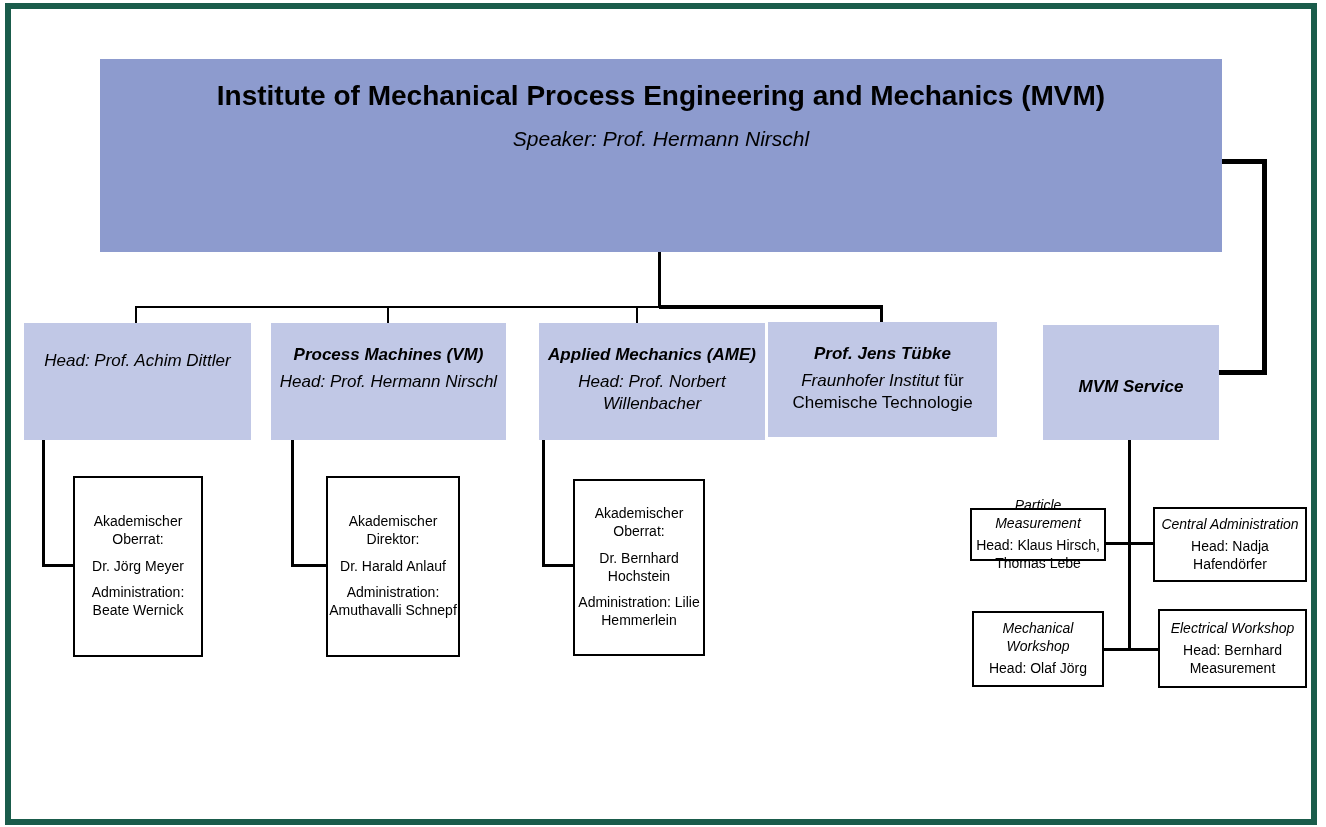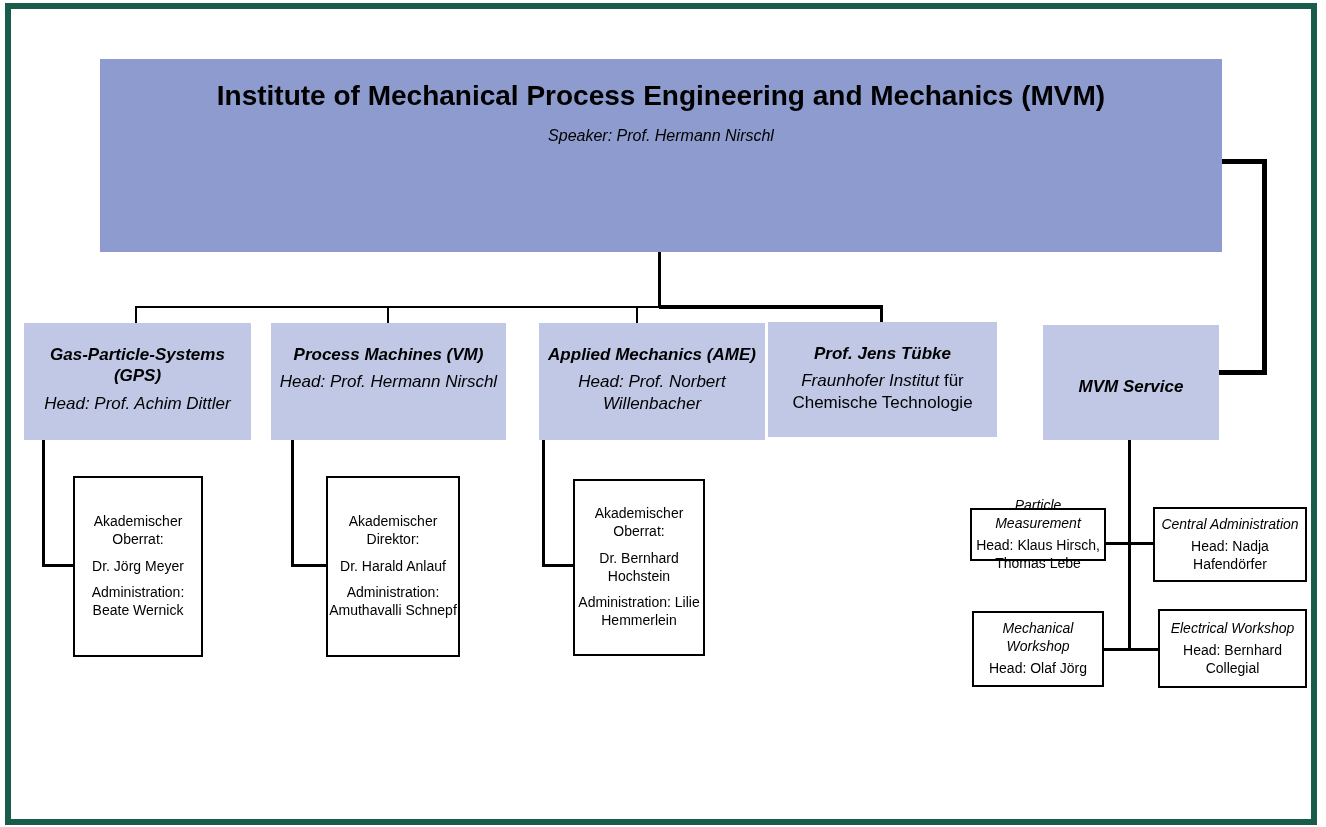--- a/index.html
+++ b/index.html
@@ -5,21 +5,21 @@
   html,body{margin:0;padding:0;background:#fff;}
   body{font-family:"Liberation Sans", sans-serif; color:#000;}
   #stage{position:relative;width:1326px;height:827px;background:#fff;overflow:hidden;}
   #frame{position:absolute;left:5px;top:3px;width:1300px;height:810px;border:6px solid var(--frame,#1a5c4b);}
   .cline{position:absolute;background:var(--line,#000);}
   .box{position:absolute;box-sizing:border-box;text-align:center;}
   
   #header{left:100px;top:59px;width:1122px;height:193px;background:var(--header-bg,#8d9bce);}
   #header .h-title{font-size:28px;font-weight:bold;margin-top:21px;}
   #header .h-line2{font-size:21px;font-style:italic;margin-top:23px;}
-  #header .h-line3{font-size:16px;font-style:italic;margin-top:15px;}
+  #header .h-line3{font-size:21px;font-style:italic;margin-top:15px;}
   
   .dept{background:var(--dept-bg,#c1c8e6);font-size:17px;display:flex;flex-direction:column;align-items:center;padding-top:21px;}
   .dept-title{font-weight:bold;font-style:italic;white-space:pre-line;line-height:1.25;}
   .dept-head{font-style:italic;white-space:pre-line;line-height:1.25;margin-top:6px;}
   .affil-regular{font-style:normal;white-space:pre-line;}
   #dept-gps{left:24px;top:323px;width:227px;height:117px;}
   #dept-vm{left:271px;top:323px;width:235px;height:117px;}
   #dept-ame{left:539px;top:323px;width:226px;height:117px;}
   #dept-tuebke{left:768px;top:322px;width:229px;height:115px;}
   #dept-service{left:1043px;top:325px;width:176px;height:115px;justify-content:center;padding-top:8px;}
@@ -63,22 +63,20 @@
   <div class="cline" style="left:1128px;top:440px;width:3px;height:211px;"></div>
   <div class="cline" style="left:1105px;top:542px;width:49px;height:3px;"></div>
   <div class="cline" style="left:1103px;top:648px;width:56px;height:3px;"></div>
 
   <div class="box" id="header">
     <div class="h-title">Institute of Mechanical Process Engineering and Mechanics (MVM)</div>
     <div class="h-line3">Speaker: Prof. Hermann Nirschl</div>
   </div>
 
   <div class="box dept" id="dept-gps">
-    <div class="dept-title">Gas-Particle-Systems
-(GPS)</div>
     <div class="dept-head">Head: Prof. Achim Dittler</div>
   </div>
   <div class="box dept" id="dept-vm">
     <div class="dept-title">Process Machines (VM)</div>
     <div class="dept-head">Head: Prof. Hermann Nirschl</div>
   </div>
   <div class="box dept" id="dept-ame">
     <div class="dept-title">Applied Mechanics (AME)</div>
     <div class="dept-head">Head: Prof. Norbert
 Willenbacher</div>
@@ -127,15 +125,15 @@
 Hafendörfer</div>
   </div>
   <div class="box svc" id="svc-mw">
     <div class="svc-title">Mechanical
 Workshop</div>
     <div class="svc-head">Head: Olaf Jörg</div>
   </div>
   <div class="box svc" id="svc-ew">
     <div class="svc-title">Electrical Workshop</div>
     <div class="svc-head">Head: Bernhard
-Collegial</div>
+Measurement</div>
   </div>
 </div>
 
 </body></html>

